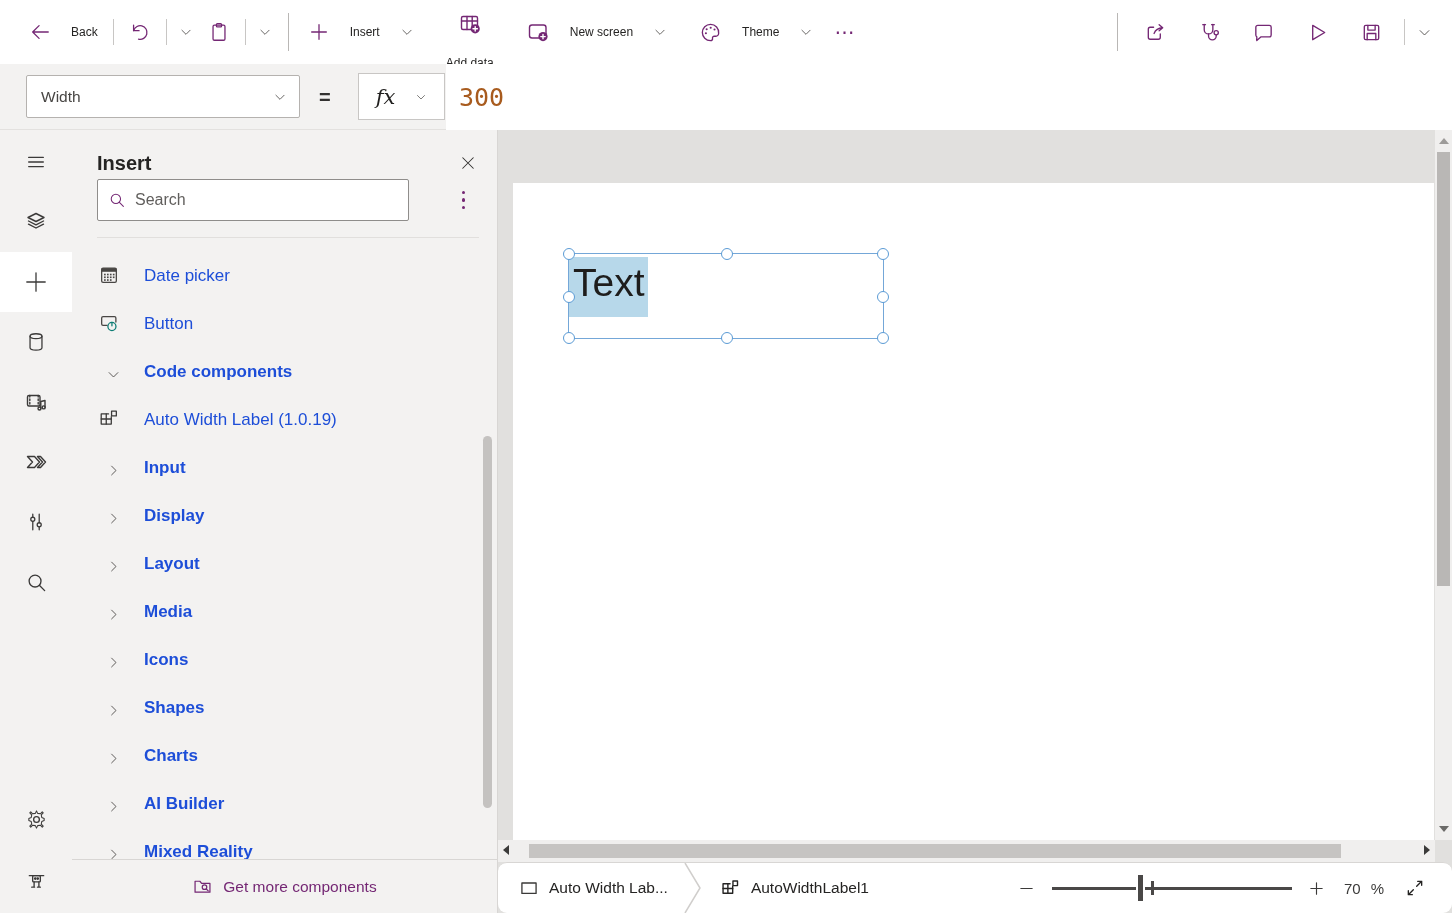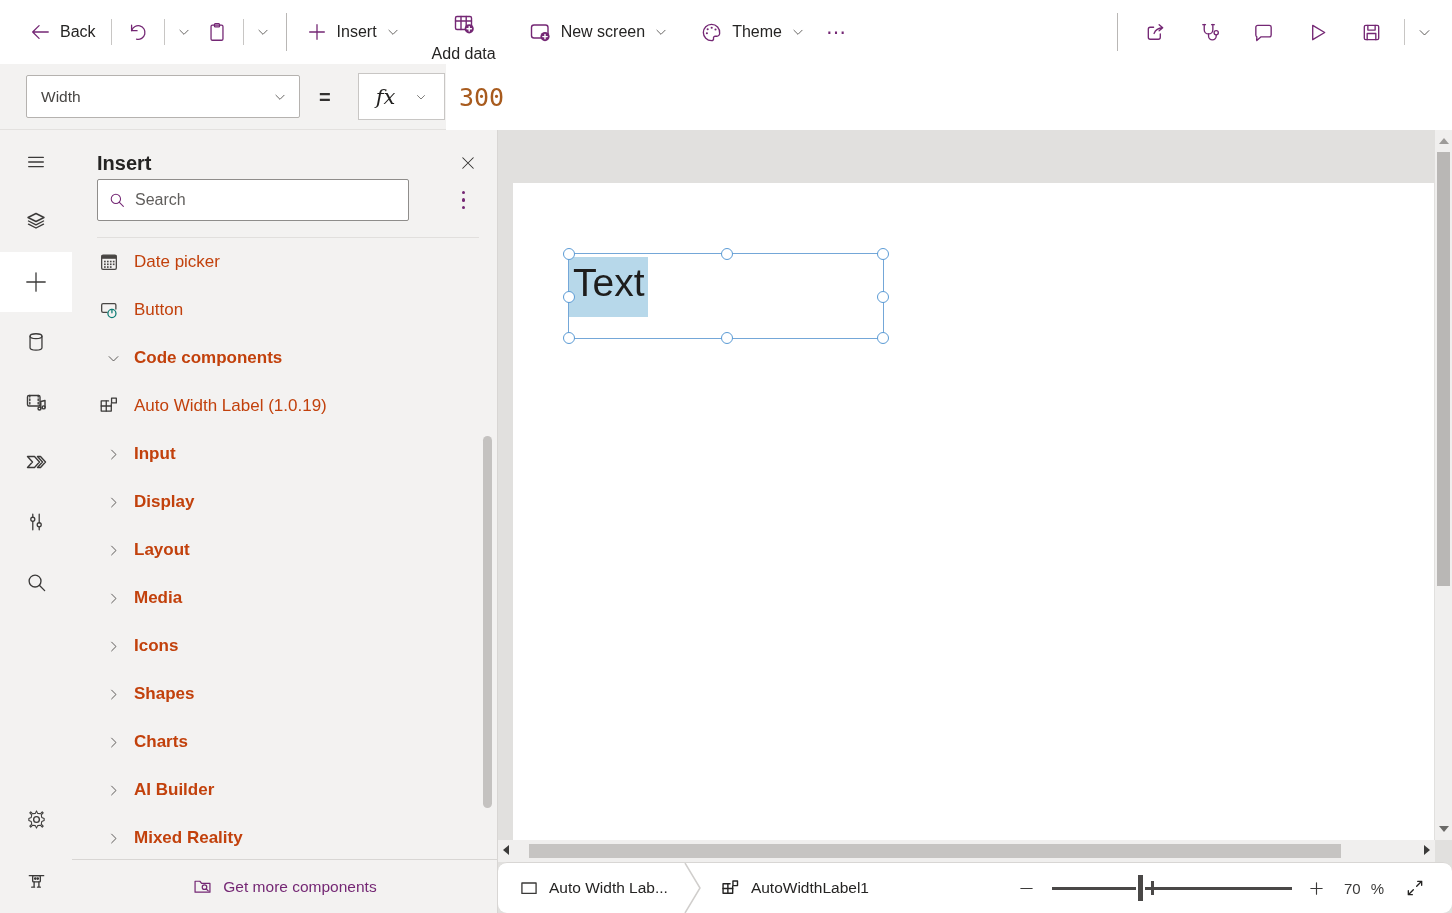--- a/index.html
+++ b/index.html
@@ -3,21 +3,21 @@
 <meta charset="utf-8">
 <style>
   * { margin:0; padding:0; box-sizing:border-box; }
   html,body { width:1452px; height:913px; overflow:hidden;
     font-family:"Liberation Sans", sans-serif; background:#fff; color:#252423; }
   svg { display:block; }
   .ic { stroke:currentColor; fill:none; stroke-width:1.4; stroke-linecap:round; stroke-linejoin:round; }
 
   
   .titlebar { height:64px; background:#fff; display:flex; align-items:center; padding:0 14px 0 20px; }
-  .tb-item { display:flex; align-items:center; gap:9px; padding:0 9px; height:40px; color:#252423; font-size:16px; cursor:pointer; }
+  .tb-item { display:flex; align-items:center; gap:20px; padding:0 9px; height:40px; color:#252423; font-size:12px; cursor:pointer; }
   .tb-item .glyph { color:#742774; }
   .tb-chev { color:#484644; padding:0 6px; height:40px; display:flex; align-items:center; cursor:pointer; }
   .tb-div { width:1px; height:26px; background:#c8c6c4; margin:0 6px; }
   .tb-div.tall { height:38px; background:#b9b7b5; margin:0 10px; }
   .tb-iconbtn { width:40px; height:40px; display:flex; align-items:center; justify-content:center; color:#742774; cursor:pointer; }
   .tb-right { margin-left:auto; display:flex; align-items:center; }
   .tb-overflow { font-size:20px; color:#742774; padding:0 12px; cursor:pointer; letter-spacing:2px; }
 
   
   .formulabar { height:66px; background:#f3f2f1; position:relative; border-bottom:1px solid #e3e1df; }
@@ -46,21 +46,21 @@
   .panel-close { margin-left:auto; color:#323130; cursor:pointer; padding:2px; }
   .search-row { display:flex; align-items:center; margin-top:4px; }
   .searchbox { width:312px; height:42px; background:#fff; border:1px solid #8f8d8b; border-radius:2px;
     display:flex; align-items:center; padding:0 10px; gap:9px; }
   .searchbox input { border:none; outline:none; flex:1; font-size:16px; color:#252423; font-family:"Liberation Sans",sans-serif; background:transparent; }
   .searchbox input::placeholder { color:#605e5c; }
   .kebab { margin-left:auto; margin-right:8px; display:flex; flex-direction:column; gap:4px; padding:6px; cursor:pointer; }
   .kebab i { width:3.5px; height:3.5px; border-radius:50%; background:#742774; }
   .panel-sep { border-bottom:1px solid #e1dfdd; margin-top:16px; }
   .panel-list { position:relative; flex:1; overflow:hidden; }
-  .item { height:48px; display:flex; align-items:center; padding-left:25px; gap:13px; font-size:17px; color:#c2410c; cursor:pointer; }
+  .item { height:48px; display:flex; align-items:flex-end; padding-left:25px; gap:23px; font-size:17px; color:#1d4ed8; cursor:pointer; }
   .item .igl { width:24px; display:flex; justify-content:center; color:#3b3a39; }
   .item .chv { width:24px; display:flex; justify-content:center; padding-left:9px; color:#484644; }
   .item.cat { font-weight:bold; }
   .panel-scroll { position:absolute; right:5px; top:198px; width:9px; height:372px; border-radius:4.5px; background:#c4c2c0; }
   .panel-foot { height:54px; border-top:1px solid #d8d6d4; display:flex; align-items:center; justify-content:center; gap:10px;
     color:#742774; font-size:15.5px; cursor:pointer; }
 
   
   .canvas-area { flex:1; position:relative; background:#e1e0de; }
   .artboard { position:absolute; left:15px; top:53px; width:921px; height:657px; background:#fff; }

